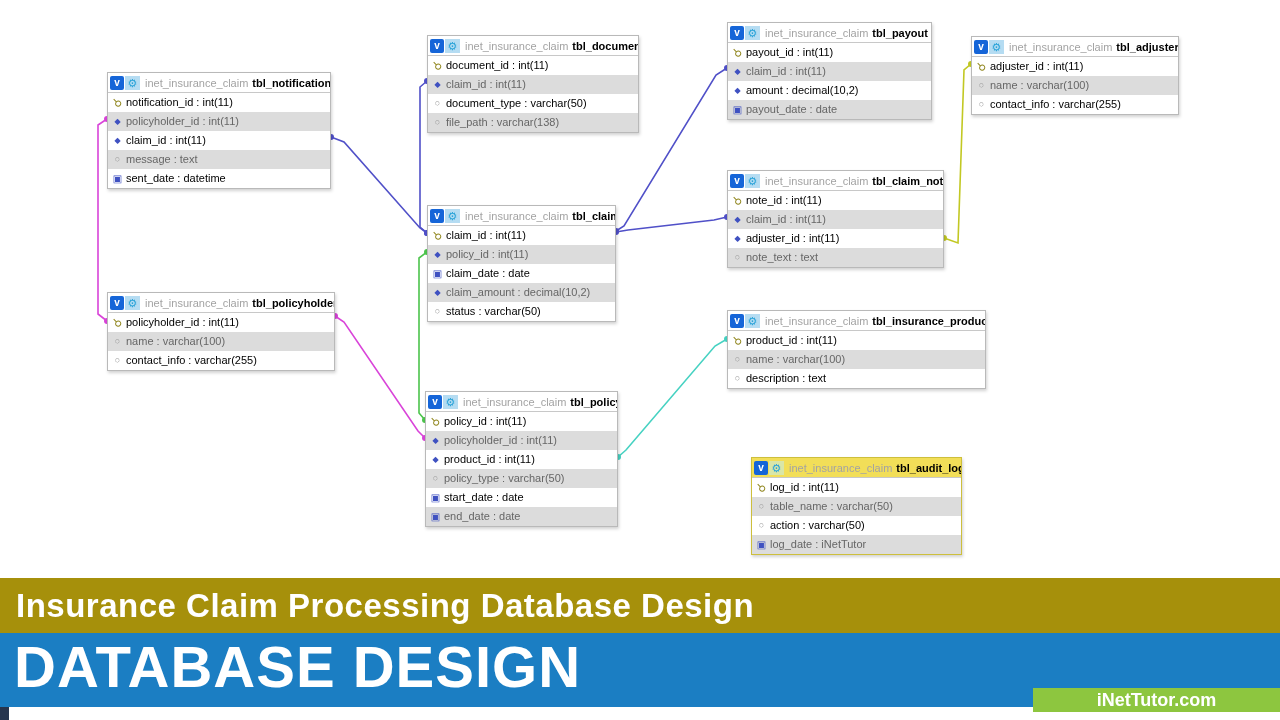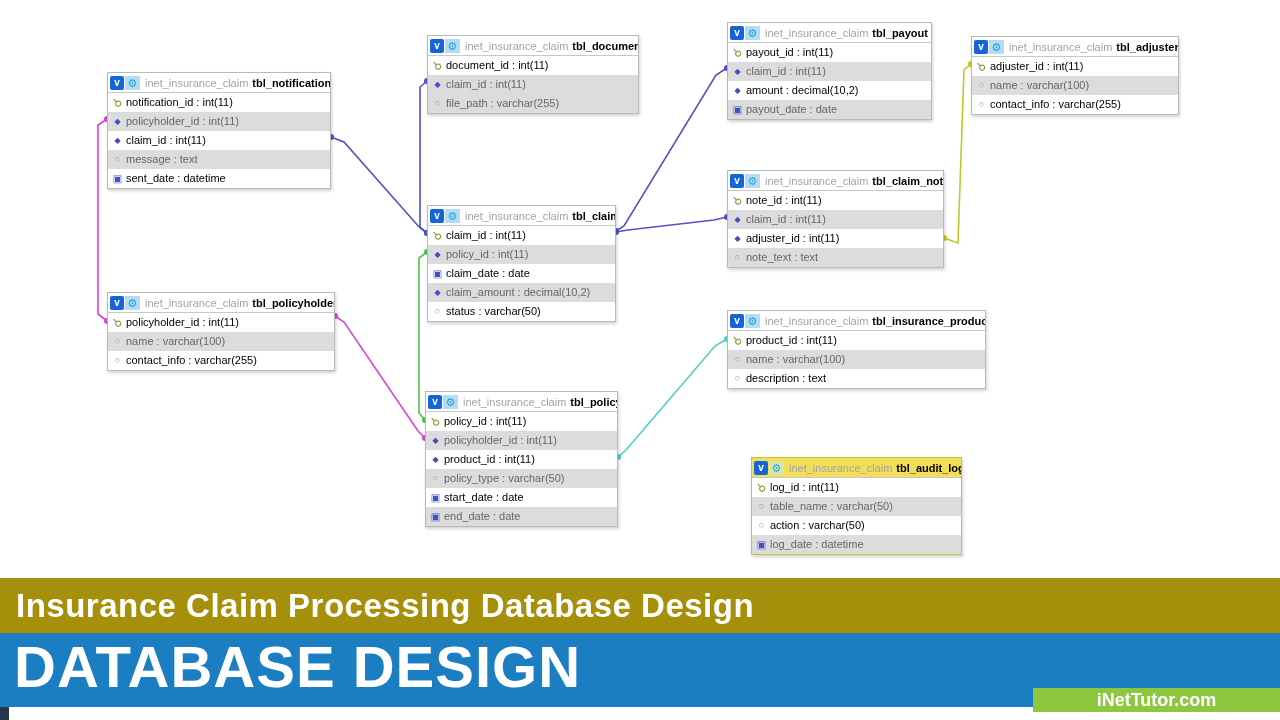--- a/index.html
+++ b/index.html
@@ -107,23 +107,27 @@
           <span class="tbl-name">tbl_document</span>
         </div>
         <div class="tbl-row">
           <span class="ic ic-pk"></span>
           <span>document_id : int(11)</span>
         </div>
         <div class="tbl-row alt">
           <span class="ic ic-fk"></span>
           <span>claim_id : int(11)</span>
         </div>
-        <div class="tbl-row alt">
-          <span class="ic ic-col"></span>
-          <span>file_path : varchar(255)</span>
+        <div class="tbl-row">
+          <span class="ic ic-col"></span>
+          <span>document_type : varchar(50)</span>
+        </div>
+        <div class="tbl-row alt">
+          <span class="ic ic-col"></span>
+          <span>file_path : varchar(138)</span>
         </div>
       </div>
       <div class="db-table" style="left: 727px; top: 22px; width: 205px;">
         <div class="tbl-hdr">
           <span class="vbox">v</span>
           <span class="gearbox">⚙</span>
           <span class="schema-name">inet_insurance_claim</span>
           <span class="tbl-name">tbl_payout</span>
         </div>
         <div class="tbl-row">
@@ -301,21 +305,21 @@
         <div class="tbl-row alt">
           <span class="ic ic-col"></span>
           <span>table_name : varchar(50)</span>
         </div>
         <div class="tbl-row">
           <span class="ic ic-col"></span>
           <span>action : varchar(50)</span>
         </div>
         <div class="tbl-row alt">
           <span class="ic ic-date"></span>
-          <span>log_date : datetime</span>
+          <span>log_date : iNetTutor</span>
         </div>
       </div>
     </div>
 
   <div id="navy-strip" style="background: rgb(38, 53, 78);"></div>
   <div id="band-olive" style="background: rgb(166, 144, 11);">
     <div class="txt">Insurance Claim Processing Database Design</div>
   </div>
   <div id="band-blue" style="background: rgb(27, 126, 195);">
     <div class="txt">DATABASE DESIGN</div>

